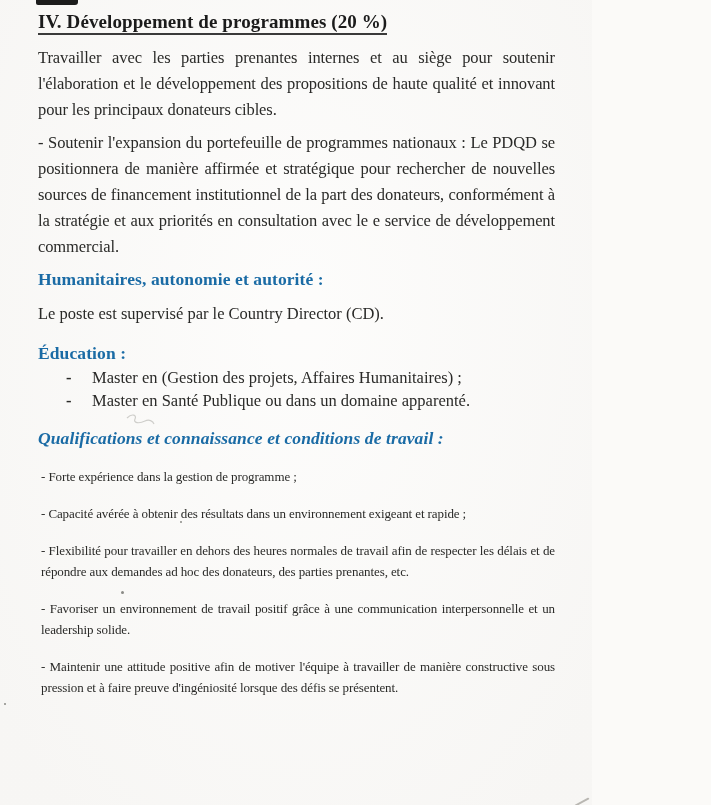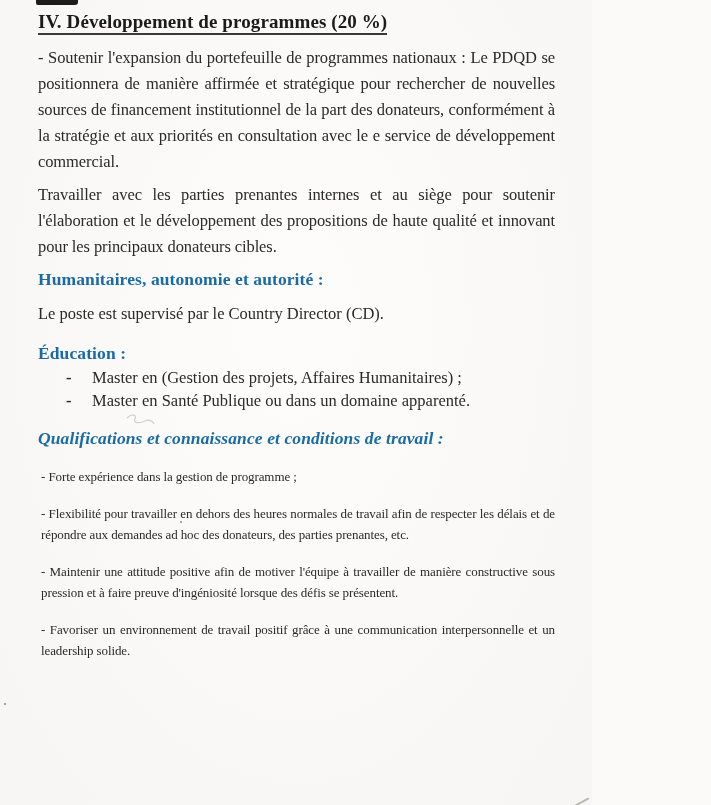--- a/index.html
+++ b/index.html
@@ -122,37 +122,38 @@
   <svg class="pencil" width="34" height="16" viewBox="0 0 34 16">
     <path d="M4 6 C9 1, 14 3, 12 7 C10 11, 16 12, 22 9 C26 7, 30 9, 31 12" fill="none" stroke="#9a9a94" stroke-width="1.2"></path>
   </svg>
   <div class="speck s1"></div>
   <div class="speck s2"></div>
   <div class="speck s3"></div>
   <div class="corner-mark"></div>
 
   <h1 class="title"><span class="u">IV. Développement de programmes (20 %)</span></h1>
 
+  <p class="para">Travailler avec les parties prenantes internes et au siège pour soutenir l'élaboration et le développement des propositions de haute qualité et innovant pour les principaux donateurs cibles.</p>
   <p class="para">- Soutenir l'expansion du portefeuille de programmes nationaux : Le PDQD se positionnera de manière affirmée et stratégique pour rechercher de nouvelles sources de financement institutionnel de la part des donateurs, conformément à la stratégie et aux priorités en consultation avec le e service de développement commercial.</p>
-  <p class="para">Travailler avec les parties prenantes internes et au siège pour soutenir l'élaboration et le développement des propositions de haute qualité et innovant pour les principaux donateurs cibles.</p>
 
   <h2 class="blue-heading h-supervision">Humanitaires, autonomie et autorité :</h2>
   <p class="supervision-body">Le poste est supervisé par le Country Director (CD).</p>
 
   <h2 class="blue-heading h-education">Éducation :</h2>
   <div class="edu-group">
     <div class="bullet">
       <span class="marker">-</span>
       <span class="btext">Master en (Gestion des projets, Affaires Humanitaires) ;</span>
     </div>
     <div class="bullet">
       <span class="marker">-</span>
       <span class="btext">Master en Santé Publique ou dans un domaine apparenté.</span>
     </div>
   </div>
 
   <h2 class="blue-heading h-qualifications">Qualifications et connaissance et conditions de travail :</h2>
   <p class="qual">- Forte expérience dans la gestion de programme ;</p>
+  <p class="qual">- Capacité avérée à obtenir des résultats dans un environnement exigeant et rapide ;</p>
   <p class="qual">- Flexibilité pour travailler en dehors des heures normales de travail afin de respecter les délais et de répondre aux demandes ad hoc des donateurs, des parties prenantes, etc.</p>
+  <p class="qual">- Favoriser un environnement de travail positif grâce à une communication interpersonnelle et un leadership solide.</p>
   <p class="qual">- Maintenir une attitude positive afin de motiver l'équipe à travailler de manière constructive sous pression et à faire preuve d'ingéniosité lorsque des défis se présentent.</p>
-  <p class="qual">- Favoriser un environnement de travail positif grâce à une communication interpersonnelle et un leadership solide.</p>
 
 </div>
 
 </body></html>

